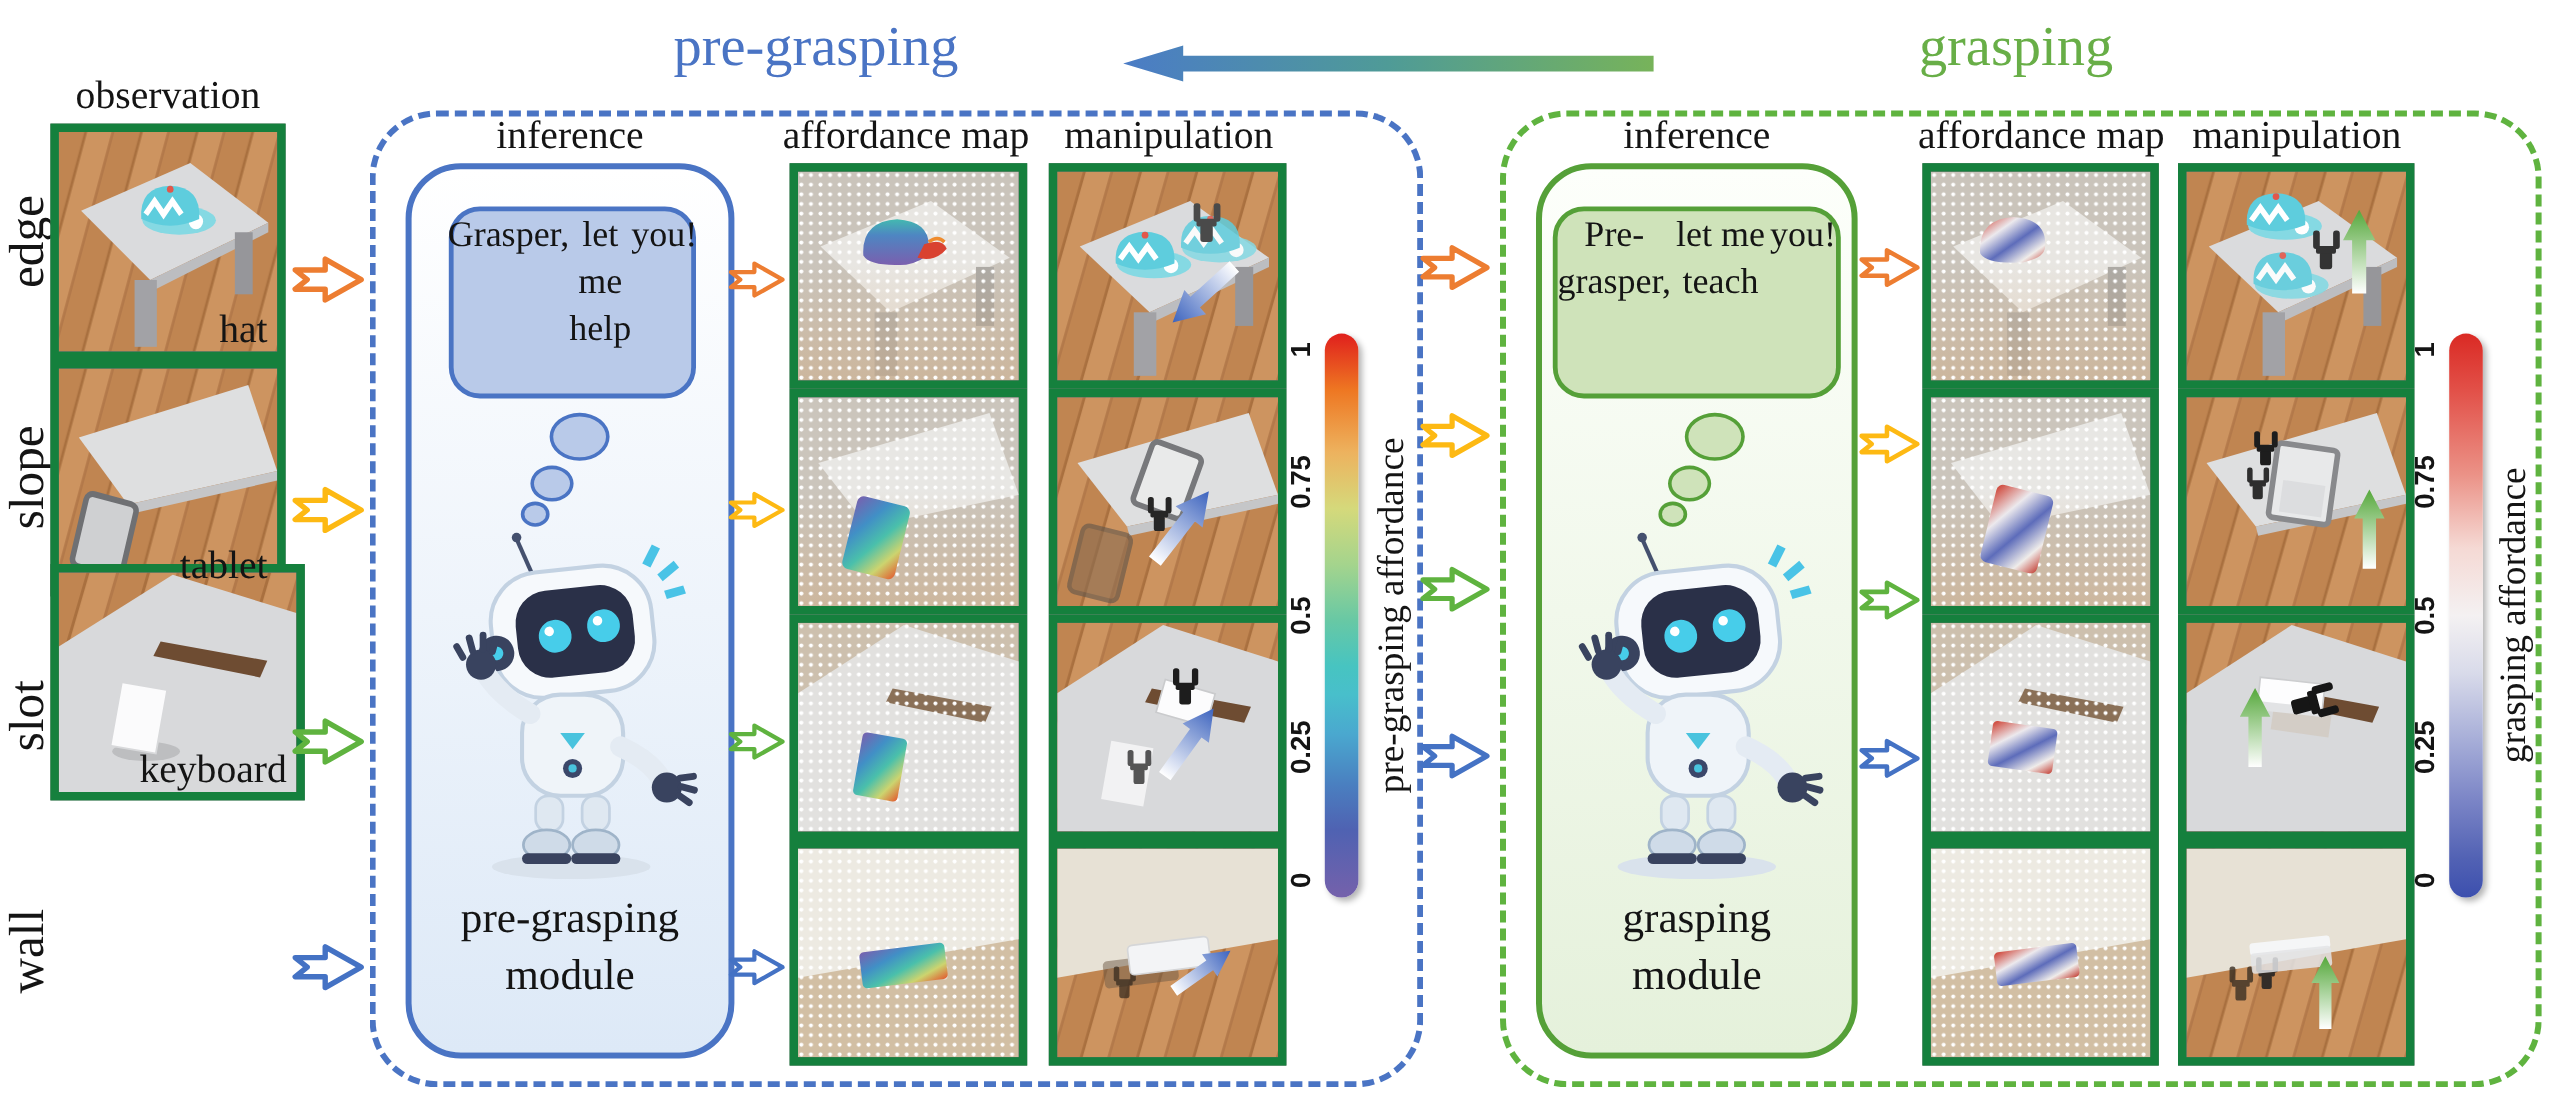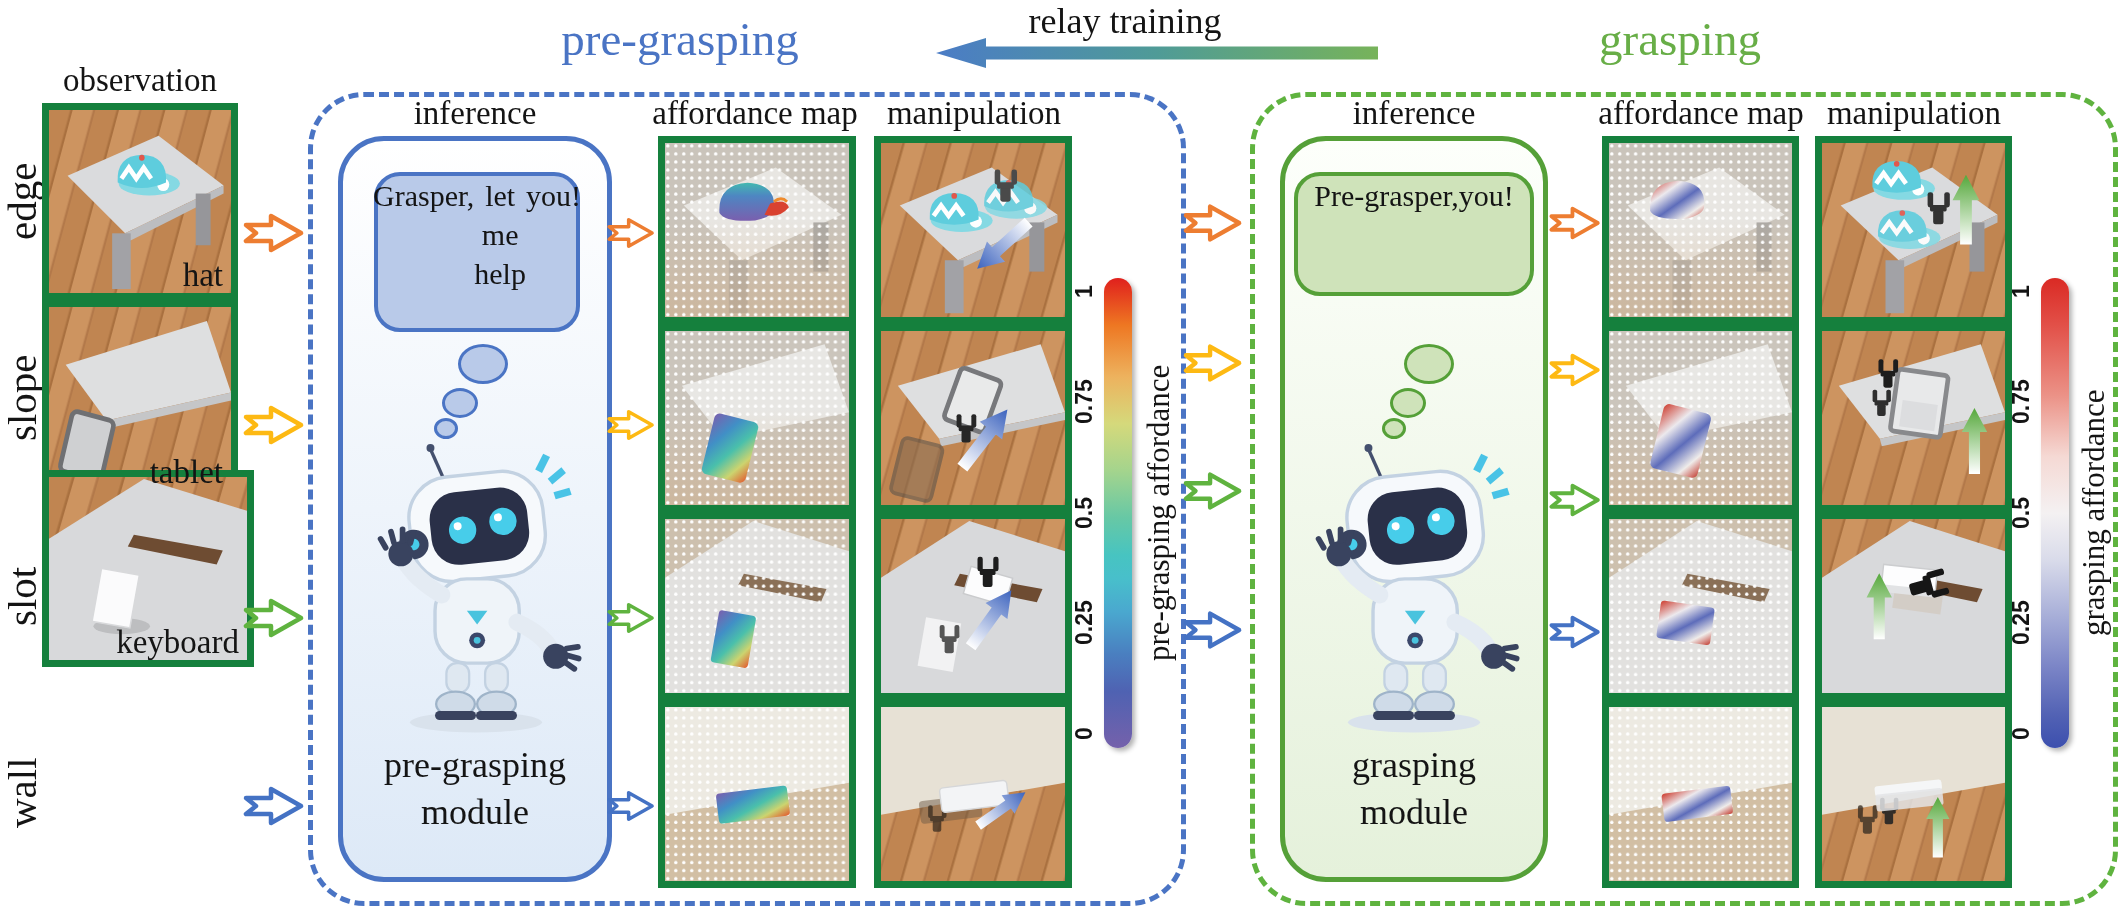--- a/index.html
+++ b/index.html
@@ -188,21 +188,20 @@
           <ellipse cx="82" cy="232" rx="17" ry="11"></ellipse>
           <ellipse cx="118" cy="232" rx="17" ry="11"></ellipse>
         </g>
         <rect x="64" y="238" width="36" height="8" rx="4" fill="#39435f"></rect>
         <rect x="100" y="238" width="36" height="8" rx="4" fill="#39435f"></rect>
       </g>
     </defs>
   </svg>
 
   <div class="title" style="left:540px;top:12px;width:280px;color:#4a74c4">pre-grasping</div>
-  <div class="abs" style="left:1000px;top:0;width:250px;text-align:center;font-size:36px">relay training</div>
   <svg class="abs" style="left:930px;top:36px" width="452" height="34" viewBox="0 0 452 34">
     <path d="M6 17 L56 2 L56 10.5 L448 10.5 L448 23.5 L56 23.5 L56 32 Z" fill="url(#gRelay)"></path>
   </svg>
   <div class="title" style="left:1560px;top:12px;width:240px;color:#68ae47">grasping</div>
 
   <div class="hdr" style="left:40px;top:62px;width:200px">observation</div>
 
   <div class="rowlab" style="top:116px;height:170px">edge</div>
   <div class="rowlab" style="top:313px;height:170px">slope</div>
   <div class="rowlab" style="top:511px;height:170px">slot</div>
@@ -411,22 +410,23 @@
     </svg>
   <svg class="barrow" style="left:1182px;top:608px" width="62" height="44" viewBox="0 0 64 44">
       <use href="#barr" stroke="#4472c4"></use>
     </svg>
 
   <div class="dashbox" style="left:1250px;top:92px;width:868px;height:814px;border-color:#5fb33f"></div>
 
   <div class="hdr" style="left:1280px;top:95px;width:268px">inference</div>
   <div class="modbox" style="left:1280px;top:136px;width:268px;height:746px;border-color:#55a038;
        background:linear-gradient(180deg,#fdfffb,#e5f1db)"></div>
-  <div class="bubble" style="left:1294px;top:172px;width:240px;height:124px;background:#cfe3ba;border-color:#55a038">
+  <div class="bubble" style="left:1294px;top:172px;width:240px;height:160px;background:#cfe3ba;border-color:#55a038">
     <span>Pre-grasper,</span>
+    <span>let me teach</span>
     <span>you!</span>
   </div>
   <div class="circ" style="left:1404px;top:344px;width:44px;height:34px;background:#cfe3ba;border-color:#55a038"></div>
   <div class="circ" style="left:1390px;top:388px;width:30px;height:24px;background:#cfe3ba;border-color:#55a038"></div>
   <div class="circ" style="left:1382px;top:418px;width:18px;height:15px;background:#cfe3ba;border-color:#55a038"></div>
   <svg class="robot" style="left:1298px;top:440px" width="232" height="296" viewBox="0 0 200 260">
       <use href="#robot"></use>
     </svg>
   <div class="modlab" style="left:1280px;top:742px;width:268px">
     <div>grasping</div>

